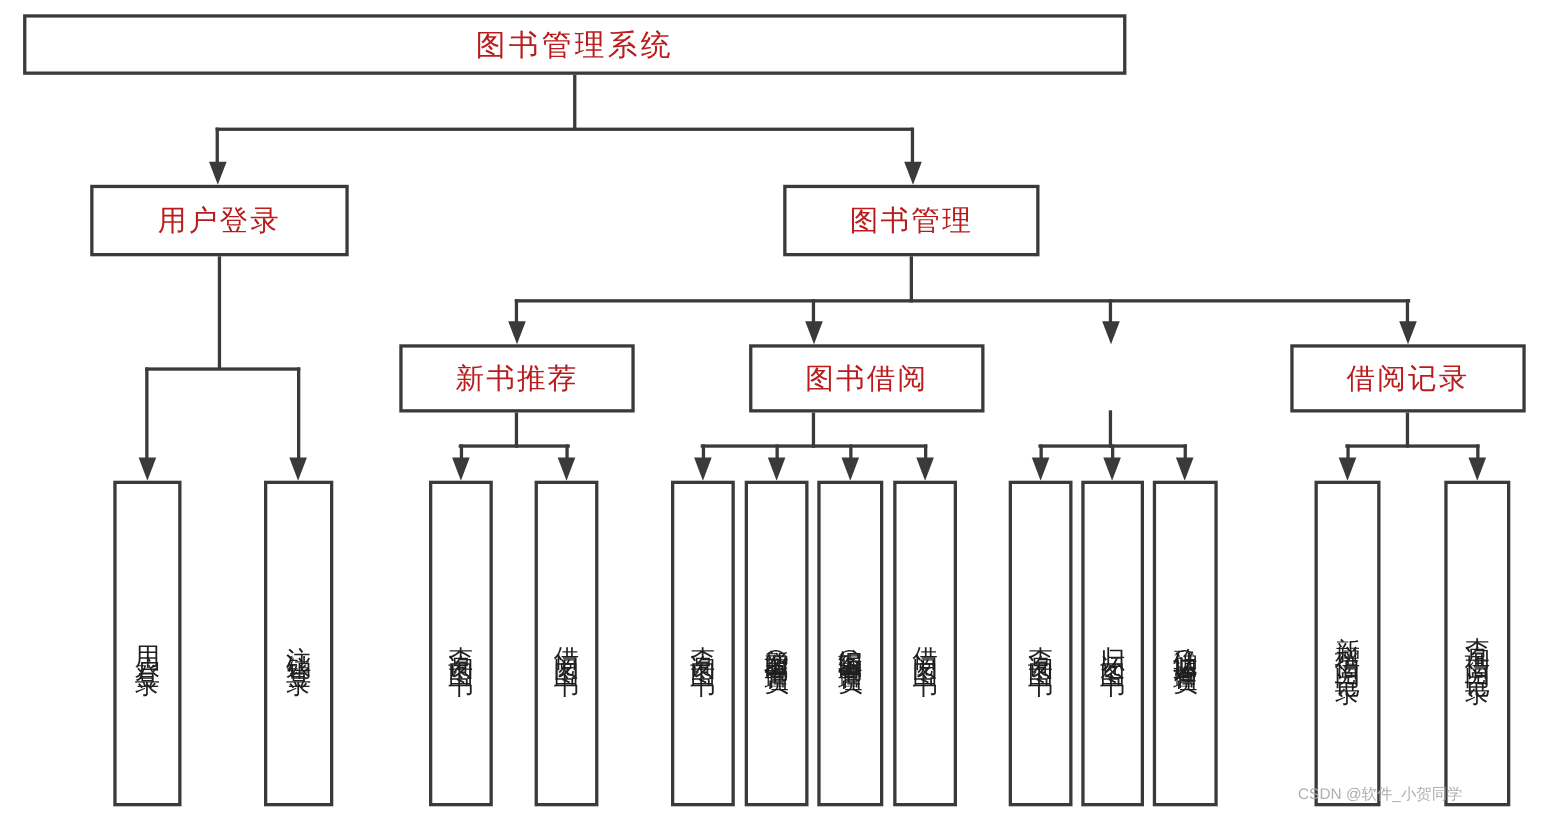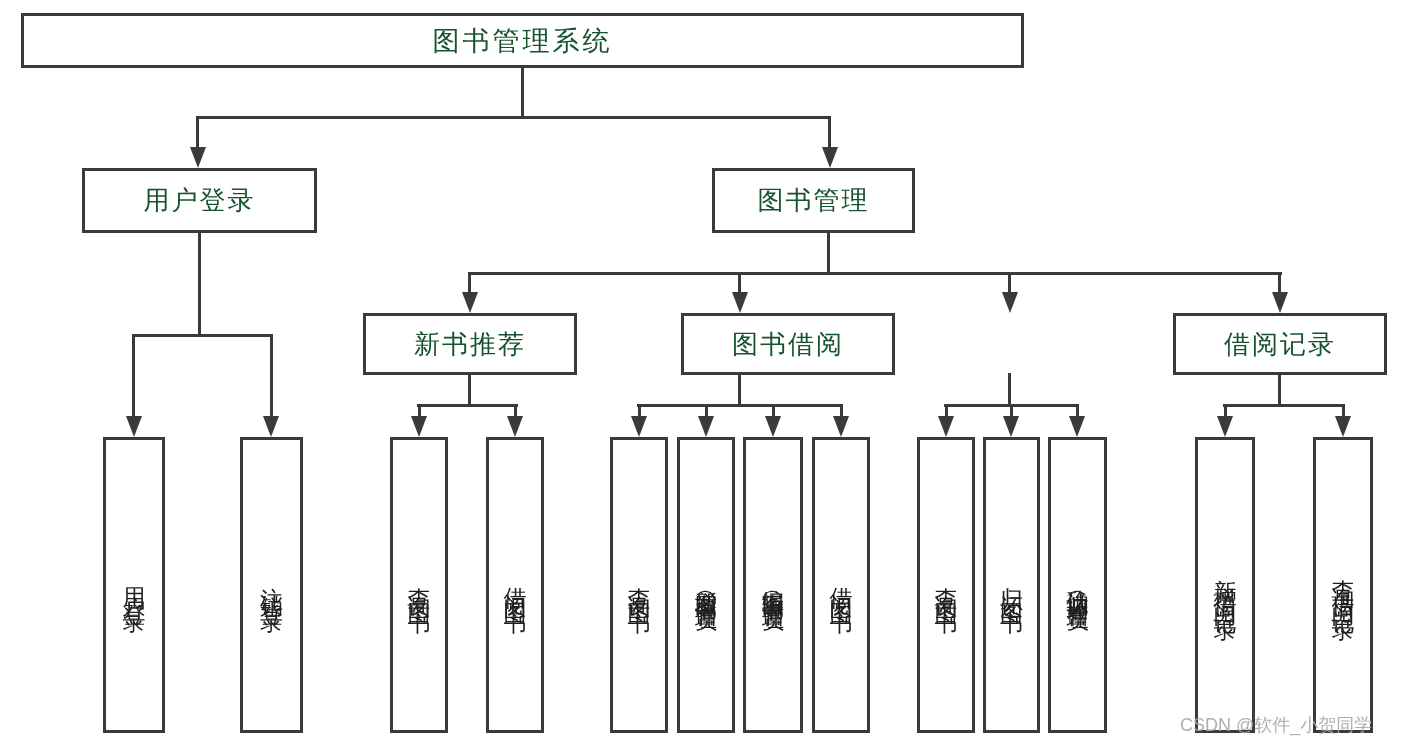--- a/index.html
+++ b/index.html
@@ -24,21 +24,21 @@
     background: #ffffff;
     display: flex;
     align-items: center;
     justify-content: center;
     text-align: center;
     z-index: 2;
   }
   .node .hlabel {
     font-size: 26px;
     letter-spacing: 2px;
-    color: #14532d;
+    color: #b91c1c;
     white-space: nowrap;
   }
   .node.root .hlabel { font-size: 27px; letter-spacing: 3px; }
   .vtext {
     writing-mode: vertical-rl;
     text-orientation: mixed;
     font-size: 23px;
     letter-spacing: 8px;
     line-height: 1;
     color: #1f1f1f;
@@ -68,21 +68,21 @@
     border-left: 8px solid transparent;
     border-right: 8px solid transparent;
     border-top: 21px solid #3a3a3a;
     z-index: 1;
   }
   .watermark {
     position: absolute;
     left: 1180px;
     top: 713px;
     width: 225px;
-    font-size: 18px;
+    font-size: 14px;
     color: rgba(168, 168, 168, 0.92);
     white-space: nowrap;
     z-index: 3;
     letter-spacing: 0px;
   }
 </style>
 </head>
 <body>
 
 <div class="canvas">
@@ -94,21 +94,21 @@
   <div class="vline" style="left:521px; top:66px; height:52px;"></div>
   <div class="hline" style="left:196px; top:116px; width:634px;"></div>
   <div class="vline" style="left:196px; top:116px; height:34px;"></div>
   <div class="arrow" style="left:190px; top:147px;"></div>
   <div class="vline" style="left:828px; top:116px; height:34px;"></div>
   <div class="arrow" style="left:822px; top:147px;"></div>
 
   <div class="node" style="left:82px; top:168px; width:235px; height:65px;">
     <span class="hlabel">用户登录</span>
   </div>
-  <div class="node" style="left:712px; top:168px; width:203px; height:65px;">
+  <div class="node" style="left:712px; top:168px; width:233px; height:65px;">
     <span class="hlabel">图书管理</span>
   </div>
 
   <div class="vline" style="left:198px; top:231px; height:105px;"></div>
   <div class="hline" style="left:132px; top:334px; width:141px;"></div>
   <div class="vline" style="left:132px; top:334px; height:84px;"></div>
   <div class="arrow" style="left:126px; top:416px;"></div>
   <div class="vline" style="left:270px; top:334px; height:84px;"></div>
   <div class="arrow" style="left:263px; top:416px;"></div>
 

